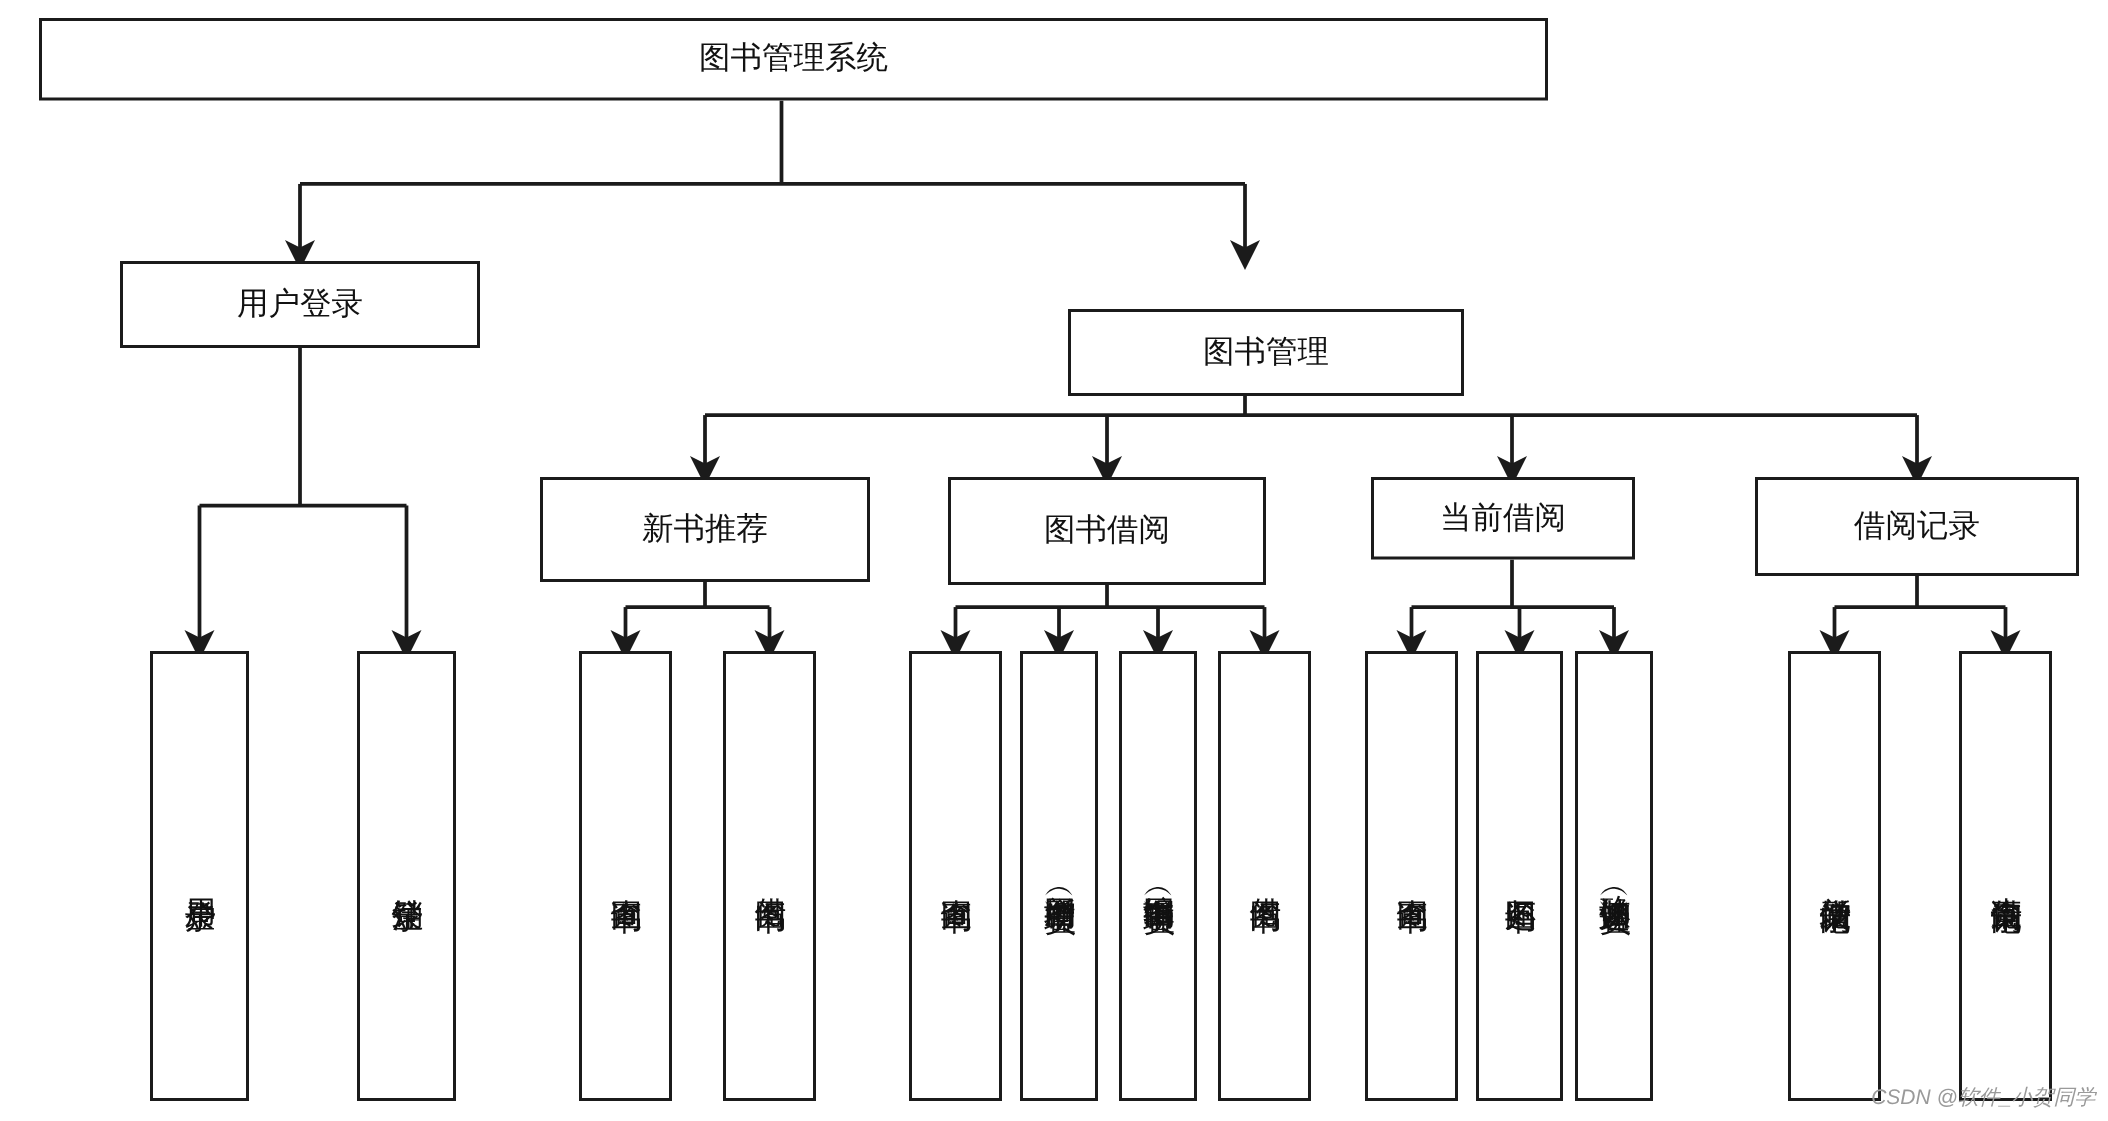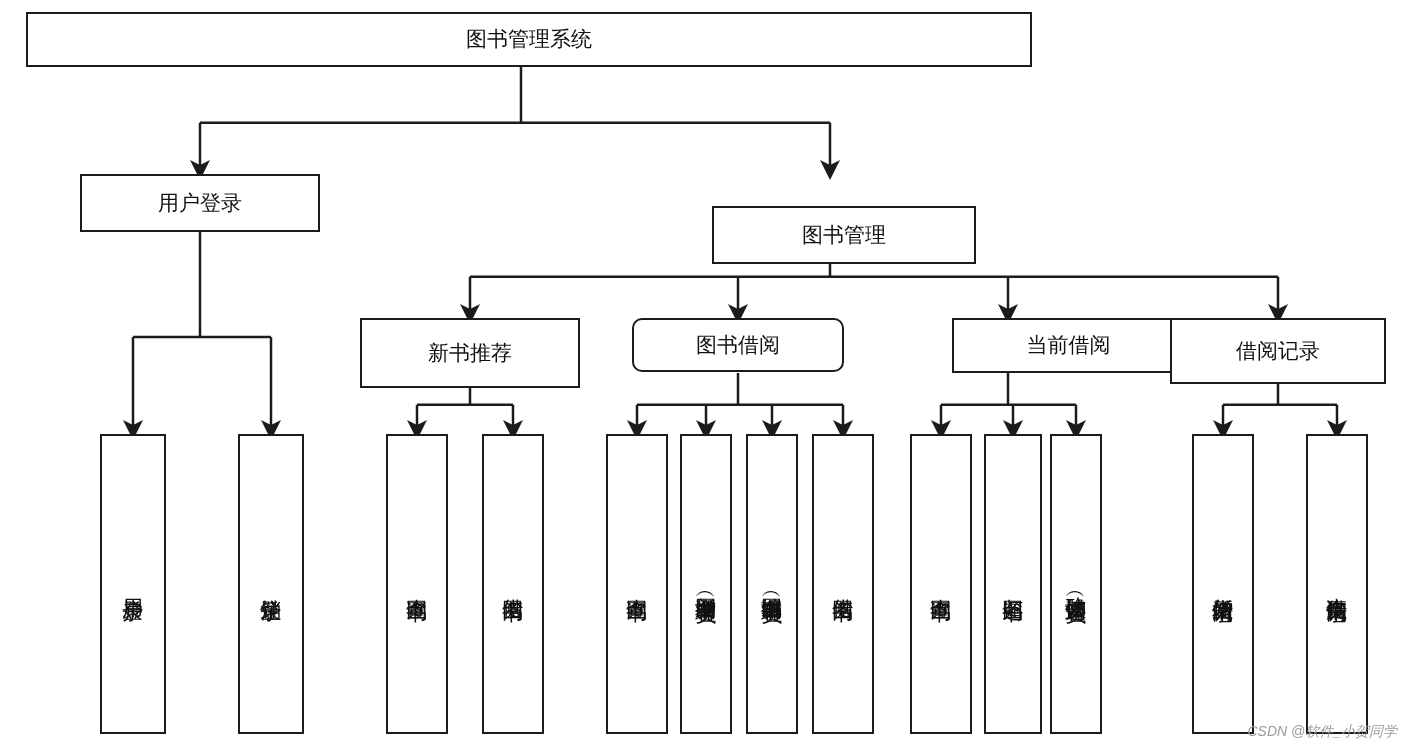--- a/index.html
+++ b/index.html
@@ -116,24 +116,24 @@
       </div>
       <div class="node" style="left: 80px; top: 174px; width: 240px; height: 58px;">
         <span class="label">用户登录</span>
       </div>
       <div class="node" style="left: 712px; top: 174px; width: 264px; height: 58px; margin-top: 32px;">
         <span class="label">图书管理</span>
       </div>
       <div class="node" style="left: 360px; top: 318px; width: 220px; height: 70px;">
         <span class="label">新书推荐</span>
       </div>
-      <div class="node" style="left: 632px; top: 318px; width: 212px; height: 54px; border-radius: 10px;">
+      <div class="node" style="left: 632px; top: 318px; width: 212px; height: 72px;">
         <span class="label">图书借阅</span>
       </div>
-      <div class="node" style="left: 952px; top: 318px; width: 233px; height: 55px; font-family: Liberation Serif, serif;">
+      <div class="node" style="left: 914px; top: 318px; width: 176px; height: 55px; font-family: Liberation Serif, serif;">
         <span class="label">当前借阅</span>
       </div>
       <div class="node" style="left: 1170px; top: 318px; width: 216px; height: 66px;">
         <span class="label">借阅记录</span>
       </div>
       <div class="node vertical" style="left: 100px; top: 434px; width: 66px; height: 300px;">
         <span class="label">用户登录</span>
       </div>
       <div class="node vertical" style="left: 238px; top: 434px; width: 66px; height: 300px;">
         <span class="label">注销登录</span>

